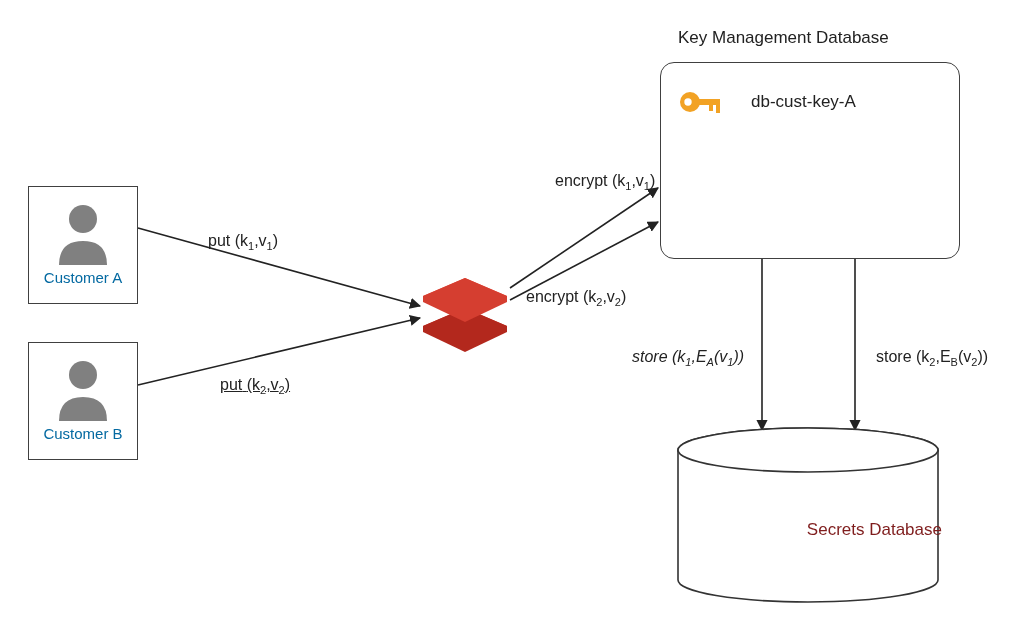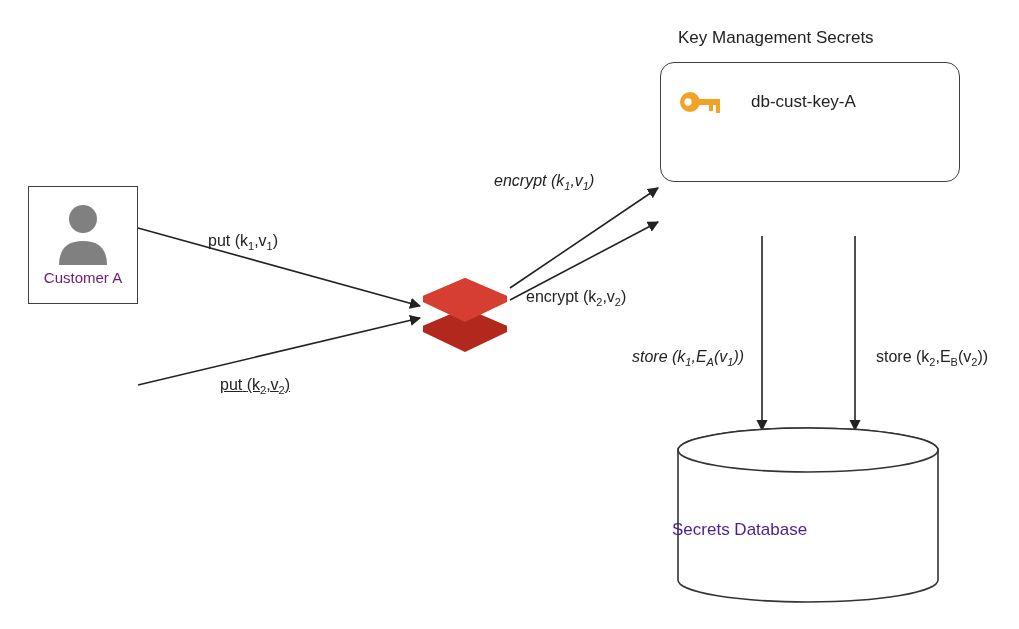--- a/index.html
+++ b/index.html
@@ -27,21 +27,21 @@
   .customer-box {
     width: 110px;
     height: 118px;
   }
   .customer-box svg {
     display: block;
     margin: 10px auto 4px auto;
   }
   .customer-label {
     font-size: 15px;
-    color: #701a75;
+    color: #0369a1;
     text-align: center;
     width: 100%;
   }
   .kms-box {
     border-radius: 14px;
     padding: 14px 18px;
   }
   .kms-title {
     position: absolute;
     font-size: 17px;
@@ -63,23 +63,23 @@
     color: #222;
     white-space: nowrap;
   }
   sub {
     font-size: 11px;
     vertical-align: sub;
   }
   .secrets-label {
     position: absolute;
     width: 270px;
-    text-align: left;
+    text-align: right;
     font-size: 17px;
-    color: #4c1d95;
+    color: #7f1d1d;
   }
   .key-icon svg { display: block; }
 </style>
 </head>
 <body>
 
 <div class="stage">
 
   <svg width="1019" height="629" style="position:absolute;left:0;top:0">
     <defs>
@@ -102,35 +102,42 @@
   </svg>
 
   <div class="box customer-box" style="left:28px; top:186px;">
     <svg width="60" height="68" viewBox="0 0 60 68">
       <circle cx="30" cy="22" r="14" fill="#808080"></circle>
       <path d="M6 68 Q6 44 30 44 Q54 44 54 68 Z" fill="#808080"></path>
     </svg>
     <div class="customer-label">Customer A</div>
   </div>
 
+  <div class="box customer-box" style="left:28px; top:342px;">
+    <svg width="60" height="68" viewBox="0 0 60 68">
+      <circle cx="30" cy="22" r="14" fill="#808080"></circle>
+      <path d="M6 68 Q6 44 30 44 Q54 44 54 68 Z" fill="#808080"></path>
+    </svg>
+    <div class="customer-label">Customer B</div>
+  </div>
 
   <div style="position:absolute; left:415px; top:268px; width:100px; height:90px;">
     <svg width="100" height="90" viewBox="0 0 100 90">
 
       <polygon points="50,40 92,58 50,78 8,58" fill="#c72f23"></polygon>
       <polygon points="50,40 92,58 92,64 50,84 8,64 8,58" fill="#b3281d"></polygon>
 
       <polygon points="50,10 92,28 50,48 8,28" fill="#ef4a3a"></polygon>
       <polygon points="50,10 92,28 92,34 50,54 8,34 8,28" fill="#d53e30"></polygon>
     </svg>
   </div>
 
-  <div class="kms-title" style="left:678px; top:28px;">Key Management Secrets</div>
+  <div class="kms-title" style="left:678px; top:28px;">Key Management Database</div>
 
-  <div class="box kms-box" style="left:660px; top:62px; width:300px; height:120px;">
+  <div class="box kms-box" style="left:660px; top:62px; width:300px; height:197px;">
     <div class="kms-row">
       <span class="key-icon">
         <svg width="46" height="30" viewBox="0 0 46 30">
           <circle cx="11" cy="15" r="10" fill="#f2a224"></circle>
           <circle cx="9" cy="15" r="3.7" fill="#fff"></circle>
           <rect x="19" y="12" width="22" height="6" fill="#f2a224"></rect>
           <rect x="30" y="18" width="4" height="6" fill="#f2a224"></rect>
           <rect x="37" y="18" width="4" height="8" fill="#f2a224"></rect>
         </svg>
       </span>
@@ -144,21 +151,21 @@
     <ellipse cx="136" cy="24" rx="130" ry="22" fill="#fff" stroke="#333" stroke-width="1.6"></ellipse>
   </svg>
   <div class="secrets-label" style="left:672px; top:520px;">Secrets Database</div>
 
   <div class="edge-label" style="left:208px; top:232px;">
     <span>put</span> <span>(k<sub>1</sub>,v<sub>1</sub>)</span>
   </div>
   <div class="edge-label" style="left:220px; top:376px;text-decoration:underline;">
     <span>put</span> <span>(k<sub>2</sub>,v<sub>2</sub>)</span>
   </div>
-  <div class="edge-label" style="left:494px; top:172px;font-style:italic;">
+  <div class="edge-label" style="left:555px; top:172px;">
     <span>encrypt</span> <span>(k<sub>1</sub>,v<sub>1</sub>)</span>
   </div>
   <div class="edge-label" style="left:526px; top:288px;">
     <span>encrypt</span> <span>(k<sub>2</sub>,v<sub>2</sub>)</span>
   </div>
   <div class="edge-label" style="left:632px; top:348px;font-style:italic;">
     <span>store</span> <span>(k<sub>1</sub>,E<sub>A</sub>(v<sub>1</sub>))</span>
   </div>
   <div class="edge-label" style="left:864px; top:348px;margin-left:12px;">
     <span>store</span> <span>(k<sub>2</sub>,E<sub>B</sub>(v<sub>2</sub>))</span>

